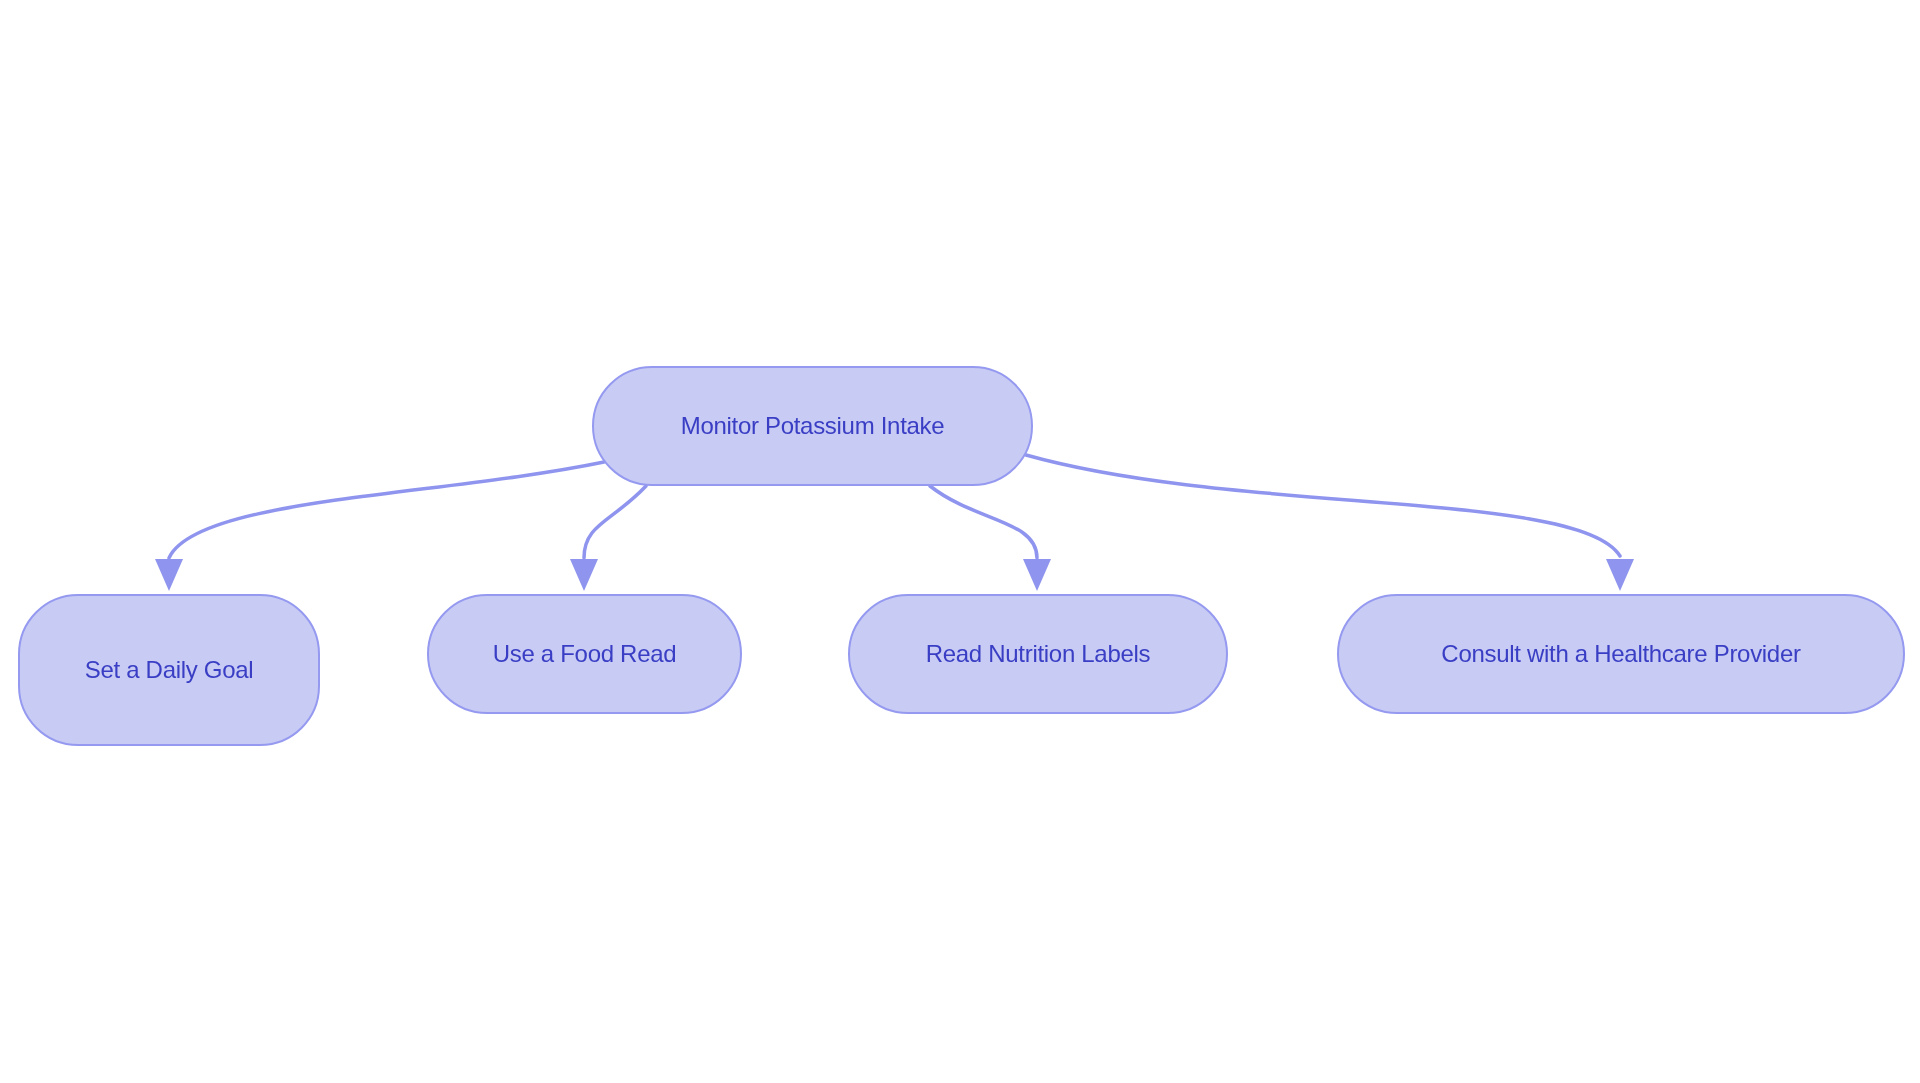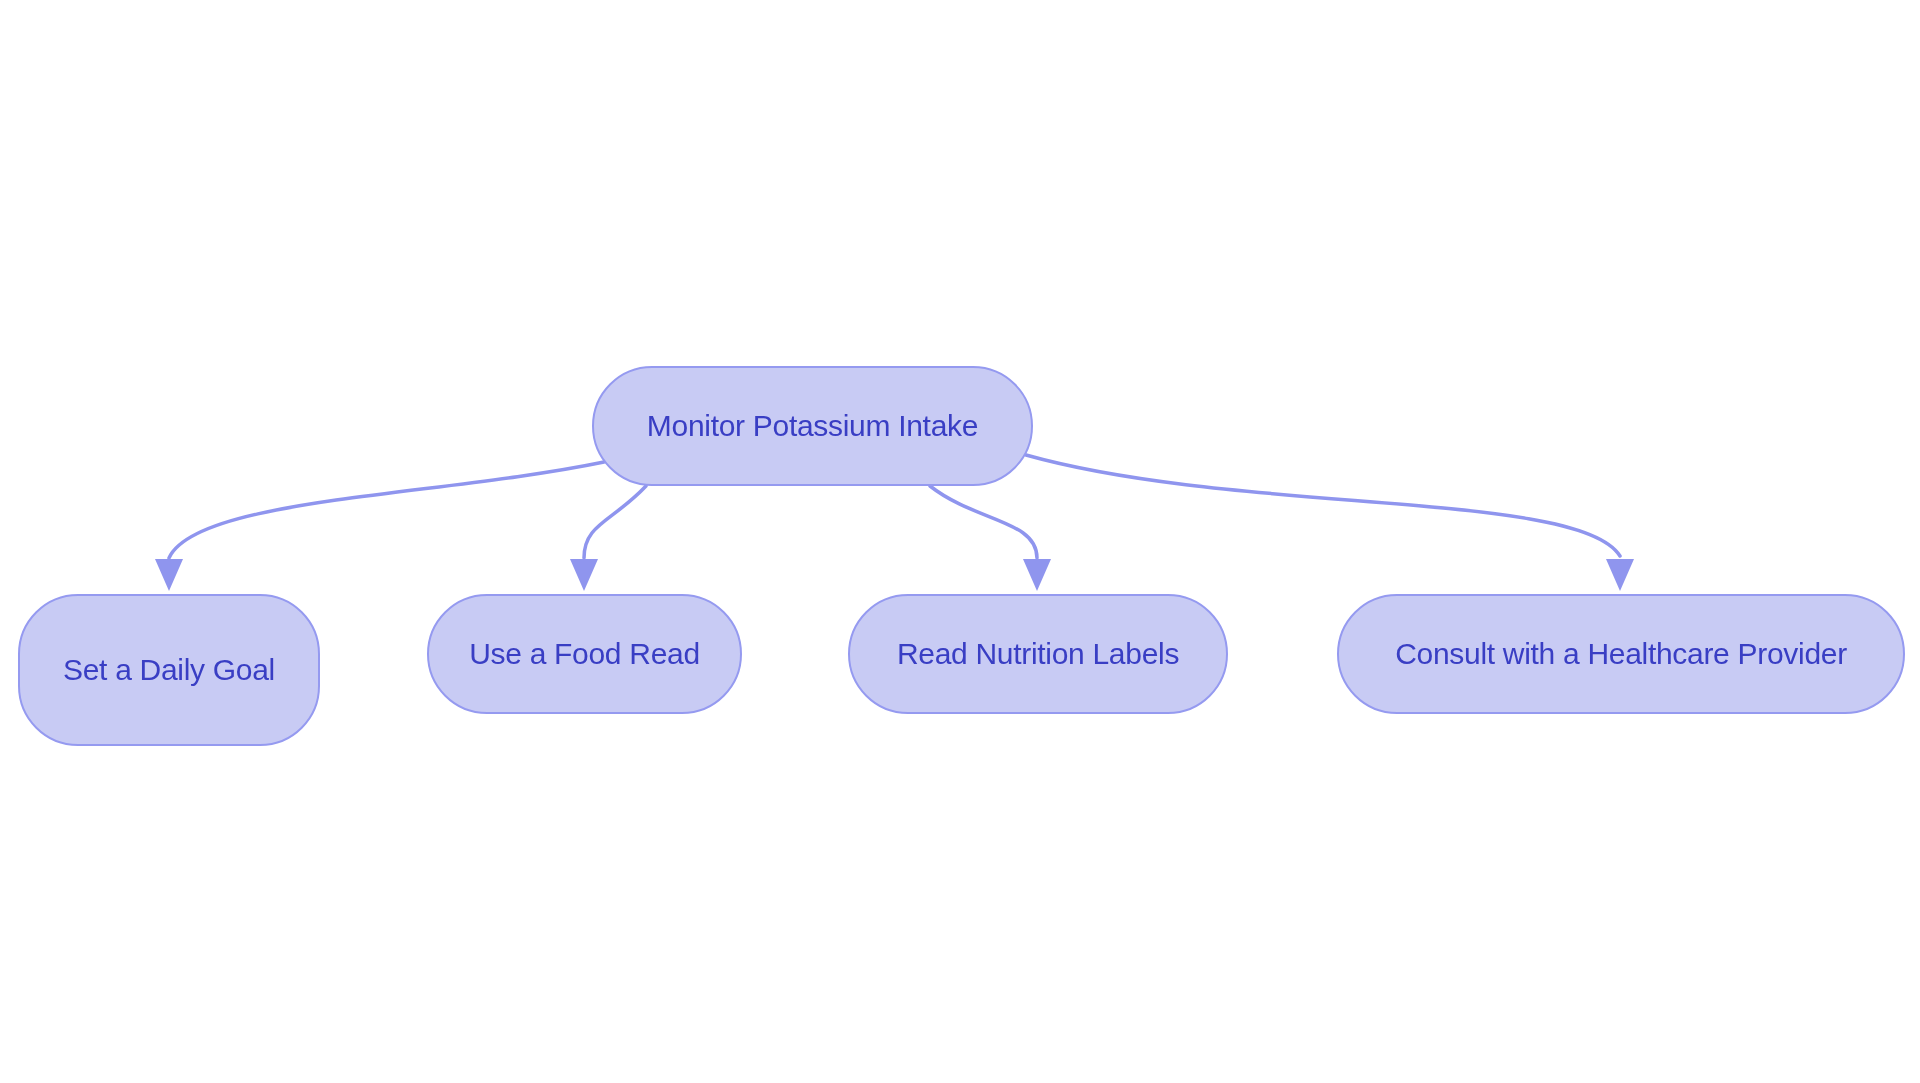--- a/index.html
+++ b/index.html
@@ -37,21 +37,21 @@
     position: absolute;
     box-sizing: border-box;
     background: var(--node-fill, #c8cbf4);
     border: 2px solid var(--node-border, #959af0);
     border-radius: 60px;
     display: flex;
     align-items: center;
     justify-content: center;
     text-align: center;
     color: var(--node-text, #393ec4);
-    font-size: 30px;
+    font-size: 24px;
     letter-spacing: -0.3px;
     line-height: 1.2;
     white-space: nowrap;
   }
   .node-root  { left: 592px;  top: 366px; width: 441px; height: 120px; }
   .node-c0    { left: 18px;   top: 594px; width: 302px; height: 152px; }
   .node-c1    { left: 427px;  top: 594px; width: 315px; height: 120px; }
   .node-c2    { left: 848px;  top: 594px; width: 380px; height: 120px; }
   .node-c3    { left: 1337px; top: 594px; width: 568px; height: 120px; }
 </style>

